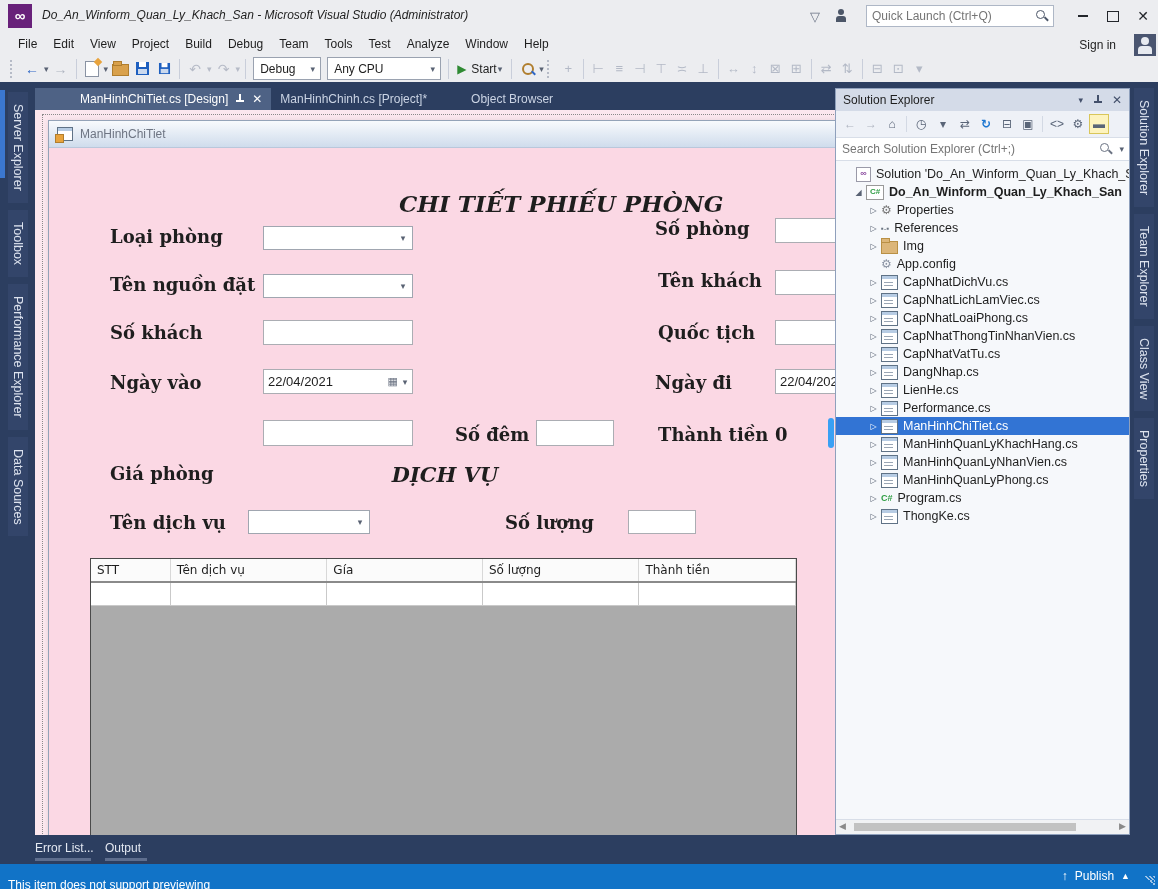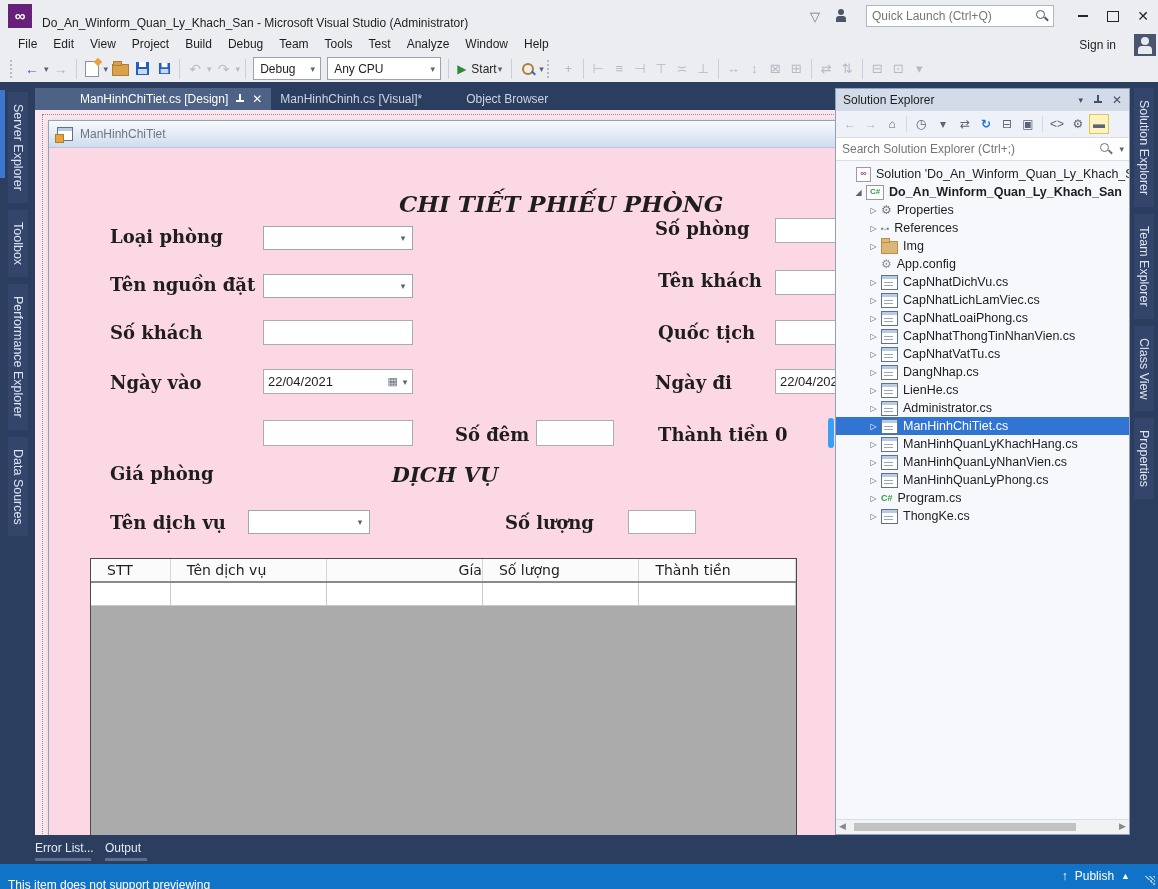--- a/index.html
+++ b/index.html
@@ -3,21 +3,21 @@
 <meta charset="utf-8">
 <style>
   html,body{margin:0;padding:0;}
   body{font-family:"Liberation Sans","DejaVu Sans",sans-serif;font-size:12px;color:#1E1E1E;}
   #app{position:relative;width:1158px;height:889px;overflow:hidden;background:#ECEDF0;}
 
   
   .titlebar{position:absolute;left:0;top:0;width:1158px;height:32px;background:#ECEDF0;}
   .vs-logo{position:absolute;left:8px;top:4px;width:24px;height:24px;background:#68217A;color:#fff;
     text-align:center;line-height:24px;font-size:15px;font-weight:bold;}
-  .app-title{position:absolute;left:42px;top:16px;white-space:nowrap;}
+  .app-title{position:absolute;left:42px;top:8px;white-space:nowrap;font-style:italic;}
   .tb-right-icons{position:absolute;right:0;top:0;height:32px;display:flex;align-items:center;}
   .funnel{color:#6A7384;font-size:13px;margin-right:16px;}
   .person-ic{position:relative;width:16px;height:14px;margin-right:14px;}
   .person-ic::before{content:"";position:absolute;left:2px;top:0;width:6px;height:6px;border-radius:50%;background:#4C5668;}
   .person-ic::after{content:"";position:absolute;left:0;top:7px;width:10px;height:6px;border-radius:3px 3px 0 0;background:#4C5668;}
   .ql-box{width:186px;height:20px;background:#fff;border:1px solid #AEB7C6;display:flex;align-items:center;margin-right:14px;}
   .ql-box input{flex:1;border:0;outline:none;font-size:12px;color:#6B7383;padding:0 5px;background:transparent;font-family:inherit;}
   .mag{position:relative;width:14px;height:14px;margin-right:4px;}
   .mag::before{content:"";position:absolute;left:1px;top:1px;width:7px;height:7px;border:1.5px solid #4C5668;border-radius:50%;}
   .mag::after{content:"";position:absolute;left:9px;top:9px;width:5px;height:1.5px;background:#4C5668;transform:rotate(45deg);}
@@ -113,22 +113,22 @@
     border-bottom:10px solid transparent;border-right:14px solid #000;}
   .back-arrow::after{content:"";position:absolute;left:13px;top:4px;width:15px;height:10px;background:#000;}
   .ftotal{position:absolute;font-family:"DejaVu Serif","Liberation Serif",serif;font-weight:bold;font-size:18px;}
   .watermark{position:absolute;left:317px;top:180px;z-index:40;color:#2BA8EC;font-weight:bold;font-size:40px;
     font-family:"DejaVu Sans","Liberation Sans",sans-serif;white-space:nowrap;letter-spacing:1px;}
   .vscroll-thumb{position:absolute;right:1px;top:308px;width:6px;height:30px;background:#39A0F4;border-radius:3px;z-index:50;}
 
   
   .grid{position:absolute;left:41px;top:410px;width:707px;height:380px;background:#ABABAB;border:1px solid #4A4A4A;box-sizing:border-box;}
   .grid-head{display:flex;height:24px;background:#FBFBFB;border-bottom:2px solid #8A8A8A;box-sizing:border-box;}
-  .gh{box-sizing:border-box;border-right:1px solid #D8D8D8;line-height:22px;padding-left:16px;
-    font-family:"DejaVu Sans","Liberation Sans",sans-serif;font-size:14px;white-space:nowrap;overflow:hidden;}
+  .gh{box-sizing:border-box;border-right:1px solid #D8D8D8;line-height:22px;padding-left:6px;
+    font-family:"DejaVu Sans","Liberation Sans",sans-serif;font-size:12px;white-space:nowrap;overflow:hidden;}
   .grid-row{display:flex;height:23px;background:#fff;border-bottom:1px solid #C9C9C9;box-sizing:border-box;}
   .gc{box-sizing:border-box;border-right:1px solid #C9C9C9;height:100%;}
 
   
   .se{width:295px;margin-top:6px;background:#F6F8FB;border:1px solid #8FA0BC;box-sizing:border-box;
     display:flex;flex-direction:column;}
   .se-header{height:22px;background:#D4DBE8;display:flex;align-items:center;padding:0 7px;}
   .se-header .title{flex:1;}
   .se-header .hic{margin-left:9px;color:#43506B;display:flex;align-items:center;}
   .se-toolbar{height:26px;display:flex;align-items:center;gap:1px;padding:0 4px;background:#EEF1F7;border-bottom:1px solid #D8DEE8;}
@@ -306,21 +306,21 @@
     </div>
 
     <div class="doc-well">
       <div class="tabstrip">
         <div class="dtab active">
           <span>ManHinhChiTiet.cs [Design]</span>
           <span class="pin-icon"></span>
           <span class="x-icon">✕</span>
         </div>
         <div class="dtab">
-          <span>ManHinhChinh.cs [Visual]*</span>
+          <span>ManHinhChinh.cs [Project]*</span>
         </div>
         <div class="dtab objbrowser">
           <span>Object Browser</span>
         </div>
       </div>
 
       <div class="doc-content">
         <div class="vscroll-thumb"></div>
 
         <div class="form-window">
@@ -375,21 +375,21 @@
             <div class="fcombo" style="left:199px;top:362px;width:122px;">
                 <span class="dd">▾</span>
               </div>
             <div class="flabel" style="left:456px;top:364px;">Số lượng</div>
             <div class="tbox" style="left:579px;top:362px;width:68px;height:24px;"></div>
 
             <div class="grid">
               <div class="grid-head">
                 <div class="gh" style="width:80px;">STT</div>
                 <div class="gh" style="width:157px;">Tên dịch vụ</div>
-                <div class="gh" style="width:156px;text-align:right;">Gía</div>
+                <div class="gh" style="width:156px;">Gía</div>
                 <div class="gh" style="width:157px;">Số lượng</div>
                 <div class="gh" style="width:157px;">Thành tiền</div>
               </div>
               <div class="grid-row">
                 <div class="gc" style="width:80px;"></div>
                 <div class="gc" style="width:157px;"></div>
                 <div class="gc" style="width:156px;"></div>
                 <div class="gc" style="width:157px;"></div>
                 <div class="gc" style="width:157px;"></div>
               </div>
@@ -490,21 +490,21 @@
           <span>DangNhap.cs</span>
         </div>
         <div class="trow lv2">
           <span class="arr">▷</span>
           <span class="tic ic-form"></span>
           <span>LienHe.cs</span>
         </div>
         <div class="trow lv2">
           <span class="arr">▷</span>
           <span class="tic ic-form"></span>
-          <span>Administrator.cs</span>
+          <span>Performance.cs</span>
         </div>
         <div class="trow lv2 sel">
           <span class="arr">▷</span>
           <span class="tic ic-form"></span>
           <span>ManHinhChiTiet.cs</span>
         </div>
         <div class="trow lv2">
           <span class="arr">▷</span>
           <span class="tic ic-form"></span>
           <span>ManHinhQuanLyKhachHang.cs</span>

